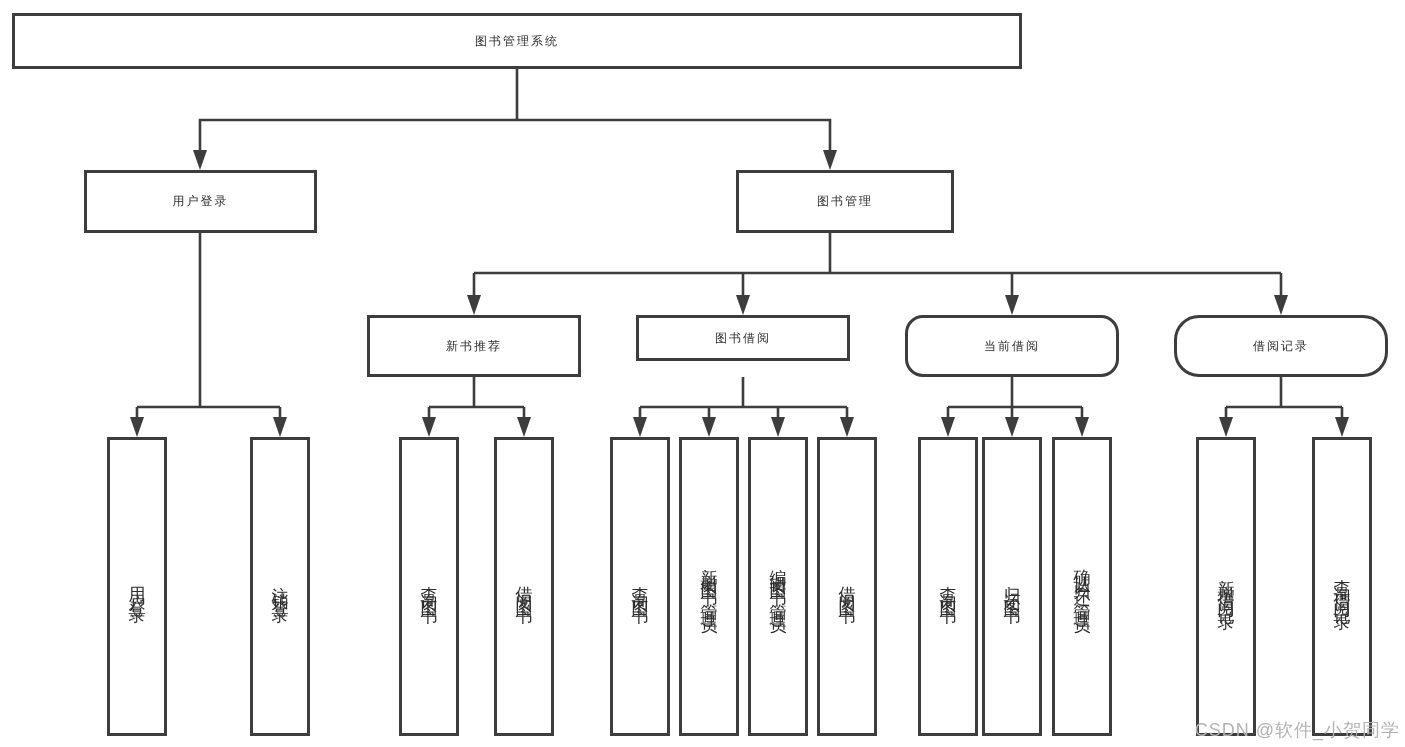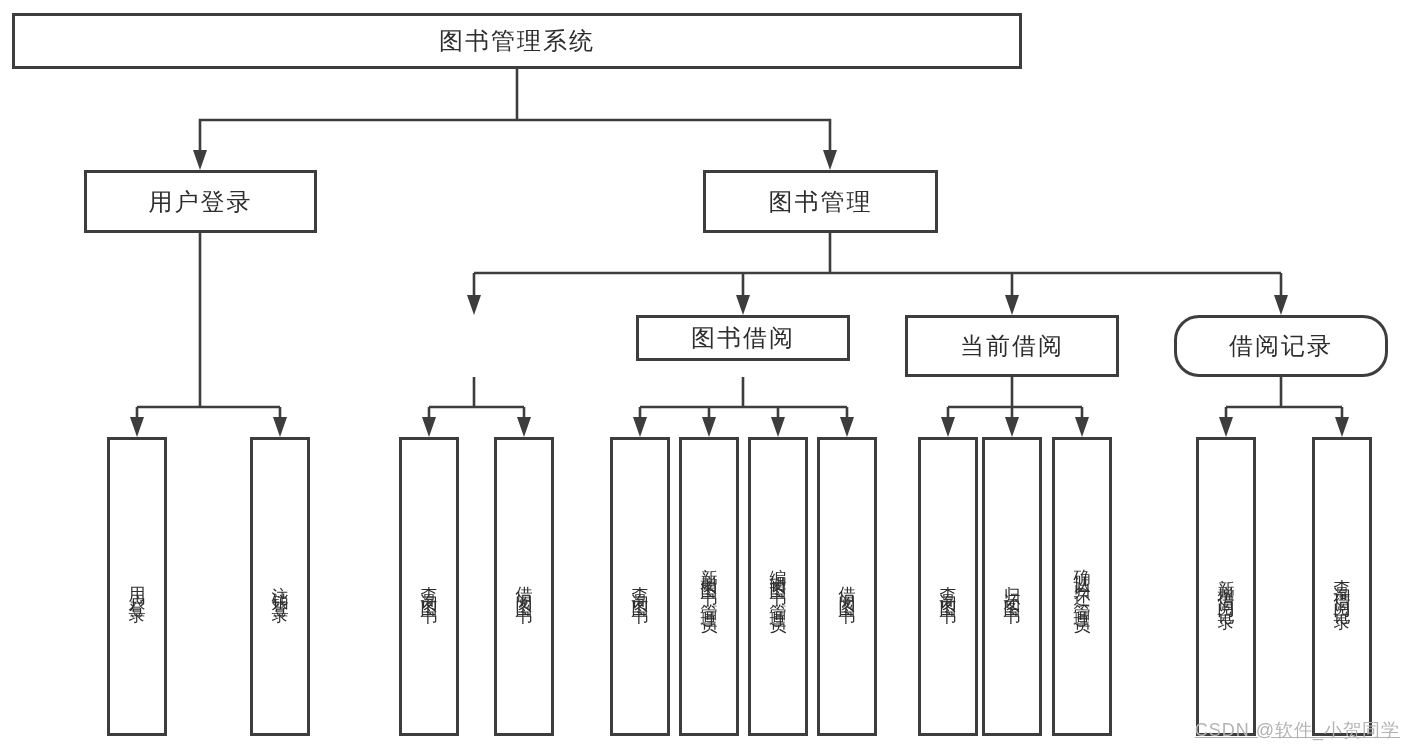--- a/index.html
+++ b/index.html
@@ -18,21 +18,21 @@
     width: 1405px; height: 747px;
   }
   .node {
     position: absolute;
     box-sizing: border-box;
     border: 3px solid #3d3d3d;
     background: #ffffff;
     display: flex;
     align-items: center;
     justify-content: center;
-    font-size: 24px;
+    font-size: 12px;
     letter-spacing: 2px;
     white-space: nowrap;
   }
   .vnode {
     position: absolute;
     box-sizing: border-box;
     border: 3px solid #3d3d3d;
     background: #ffffff;
     display: flex;
     align-items: center;
@@ -45,21 +45,20 @@
   }
   .watermark {
     position: absolute;
     right: 5px;
     bottom: 5px;
     font-size: 18px;
     letter-spacing: 1px;
     color: #b3b3b3;
     z-index: 10;
     white-space: nowrap;
-    text-decoration: underline;
   }
 </style>
 </head>
 <body>
 
 <div class="stage">
 
   <svg class="wires" viewBox="0 0 1405 747" xmlns="http://www.w3.org/2000/svg">
     <g stroke="#3d3d3d" stroke-width="2.6" fill="none">
 
@@ -99,24 +98,25 @@
       <polygon points="1005,417 1019,417 1012,437"></polygon>
       <polygon points="1075,417 1089,417 1082,437"></polygon>
       <polygon points="1219,417 1233,417 1226,437"></polygon>
       <polygon points="1335,417 1349,417 1342,437"></polygon>
     </g>
   </svg>
 
   <div class="node" style="left:12px; top:13px; width:1010px; height:56px;">图书管理系统</div>
 
   <div class="node" style="left:84px; top:170px; width:233px; height:63px;">用户登录</div>
-  <div class="node" style="left:703px; top:170px; width:235px; height:63px;">图书管理</div>
+  <div class="node" style="left:736px; top:170px; width:218px; height:63px;">图书管理</div>
 
+  <div class="node" style="left:367px; top:315px; width:214px; height:62px;">新书推荐</div>
   <div class="node" style="left:636px; top:315px; width:214px; height:46px;">图书借阅</div>
-  <div class="node" style="left:905px; top:315px; width:214px; height:62px;">当前借阅</div>
+  <div class="node" style="left:905px; top:315px; width:214px; height:62px;border-radius:18px;">当前借阅</div>
   <div class="node" style="left:1174px; top:315px; width:214px; height:62px;border-radius:25px;">借阅记录</div>
 
   <div class="vnode" style="left:107px; top:437px; width:60px; height:299px;">用户登录</div>
   <div class="vnode" style="left:250px; top:437px; width:60px; height:299px;">注销登录</div>
 
   <div class="vnode" style="left:399px; top:437px; width:60px; height:299px;">查询图书</div>
   <div class="vnode" style="left:494px; top:437px; width:60px; height:299px;">借阅图书</div>
 
   <div class="vnode" style="left:610px; top:437px; width:60px; height:299px;">查询图书</div>
   <div class="vnode" style="left:679px; top:437px; width:60px; height:299px;">新增图书（管理员）</div>

